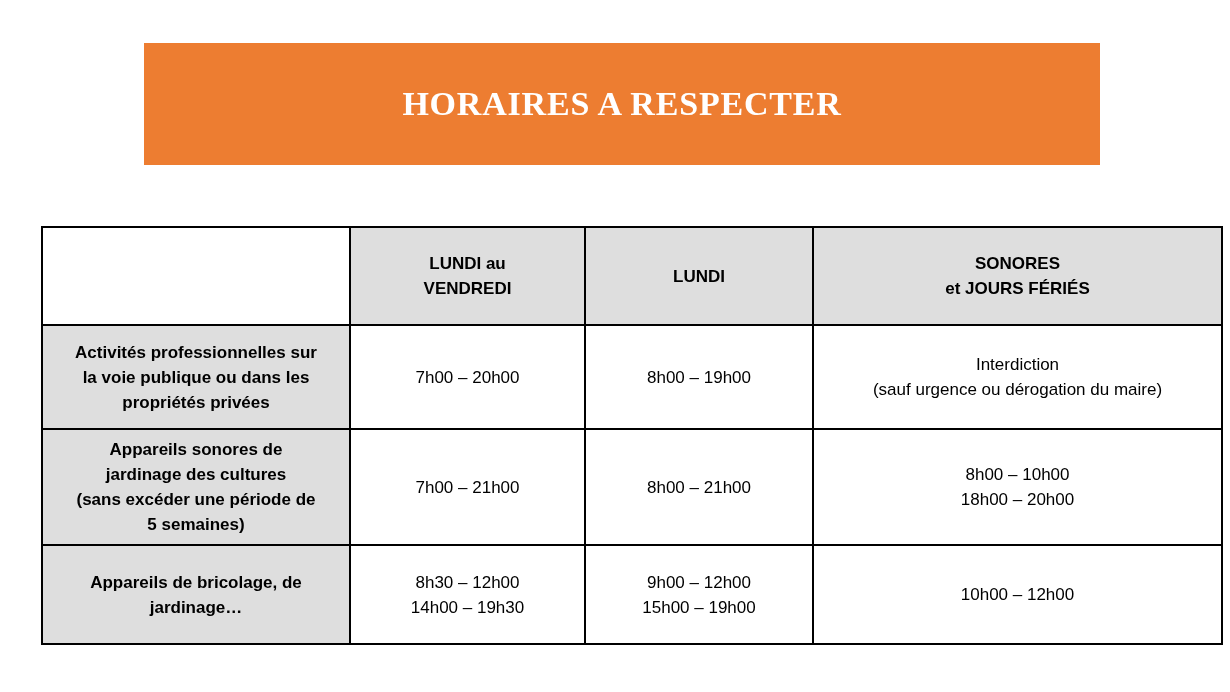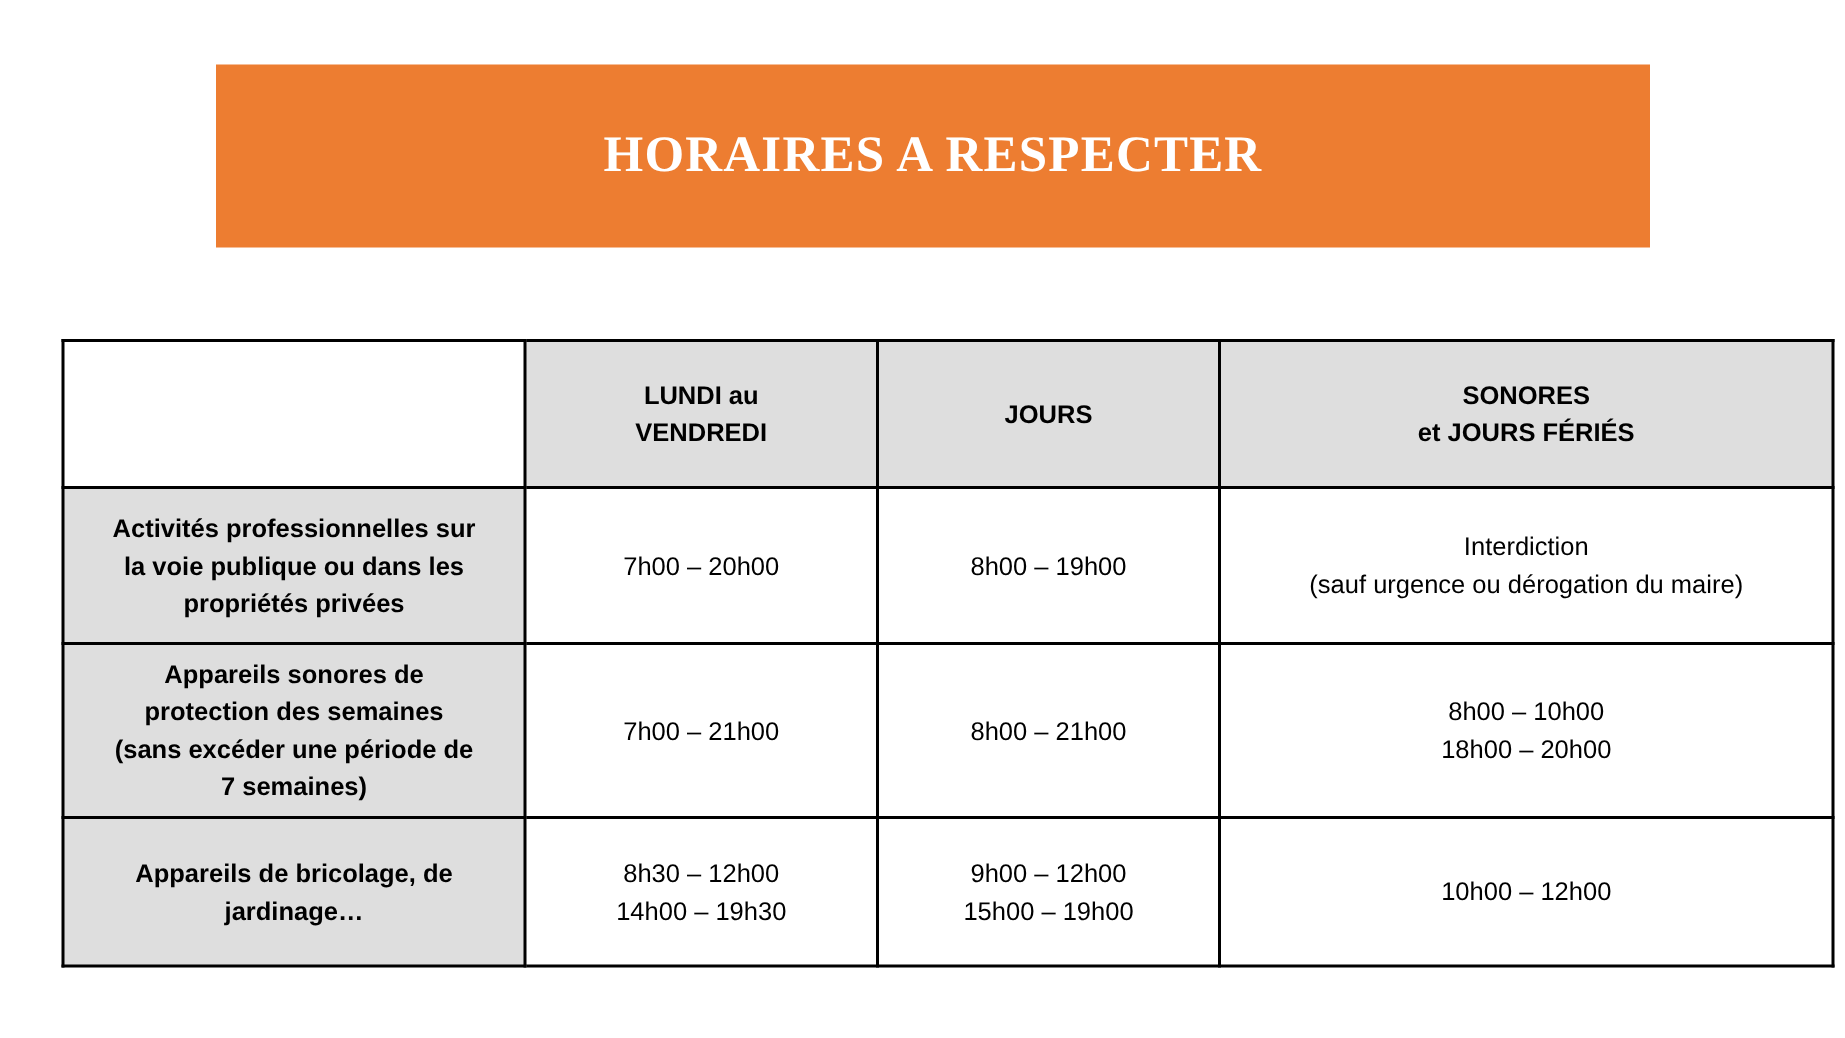--- a/index.html
+++ b/index.html
@@ -113,21 +113,21 @@
     <col class="c-sun">
   </colgroup>
   <thead>
     <tr>
       <th class="hdr-blank"></th>
       <th class="hdr-cell">
         <span class="ln">LUNDI au</span>
         <span class="ln">VENDREDI</span>
       </th>
       <th class="hdr-cell">
-        <span class="ln">JOURS</span>
+        <span class="ln">LUNDI</span>
       </th>
       <th class="hdr-cell">
         <span class="ln">SONORES</span>
         <span class="ln">et JOURS FÉRIÉS</span>
       </th>
     </tr>
   </thead>
   <tbody>
 
     <tr class="r1">
@@ -144,23 +144,23 @@
       </td>
       <td class="row-value">
         <span class="ln">Interdiction</span>
         <span class="ln">(sauf urgence ou dérogation du maire)</span>
       </td>
     </tr>
 
     <tr class="r2">
       <td class="row-label">
         <span class="ln">Appareils sonores de</span>
-        <span class="ln">protection des semaines</span>
+        <span class="ln">jardinage des cultures</span>
         <span class="ln">(sans excéder une période de</span>
-        <span class="ln">7 semaines)</span>
+        <span class="ln">5 semaines)</span>
       </td>
       <td class="row-value">
         <span class="ln">7h00 – 21h00</span>
       </td>
       <td class="row-value">
         <span class="ln">8h00 – 21h00</span>
       </td>
       <td class="row-value">
         <span class="ln">8h00 – 10h00</span>
         <span class="ln">18h00 – 20h00</span>

